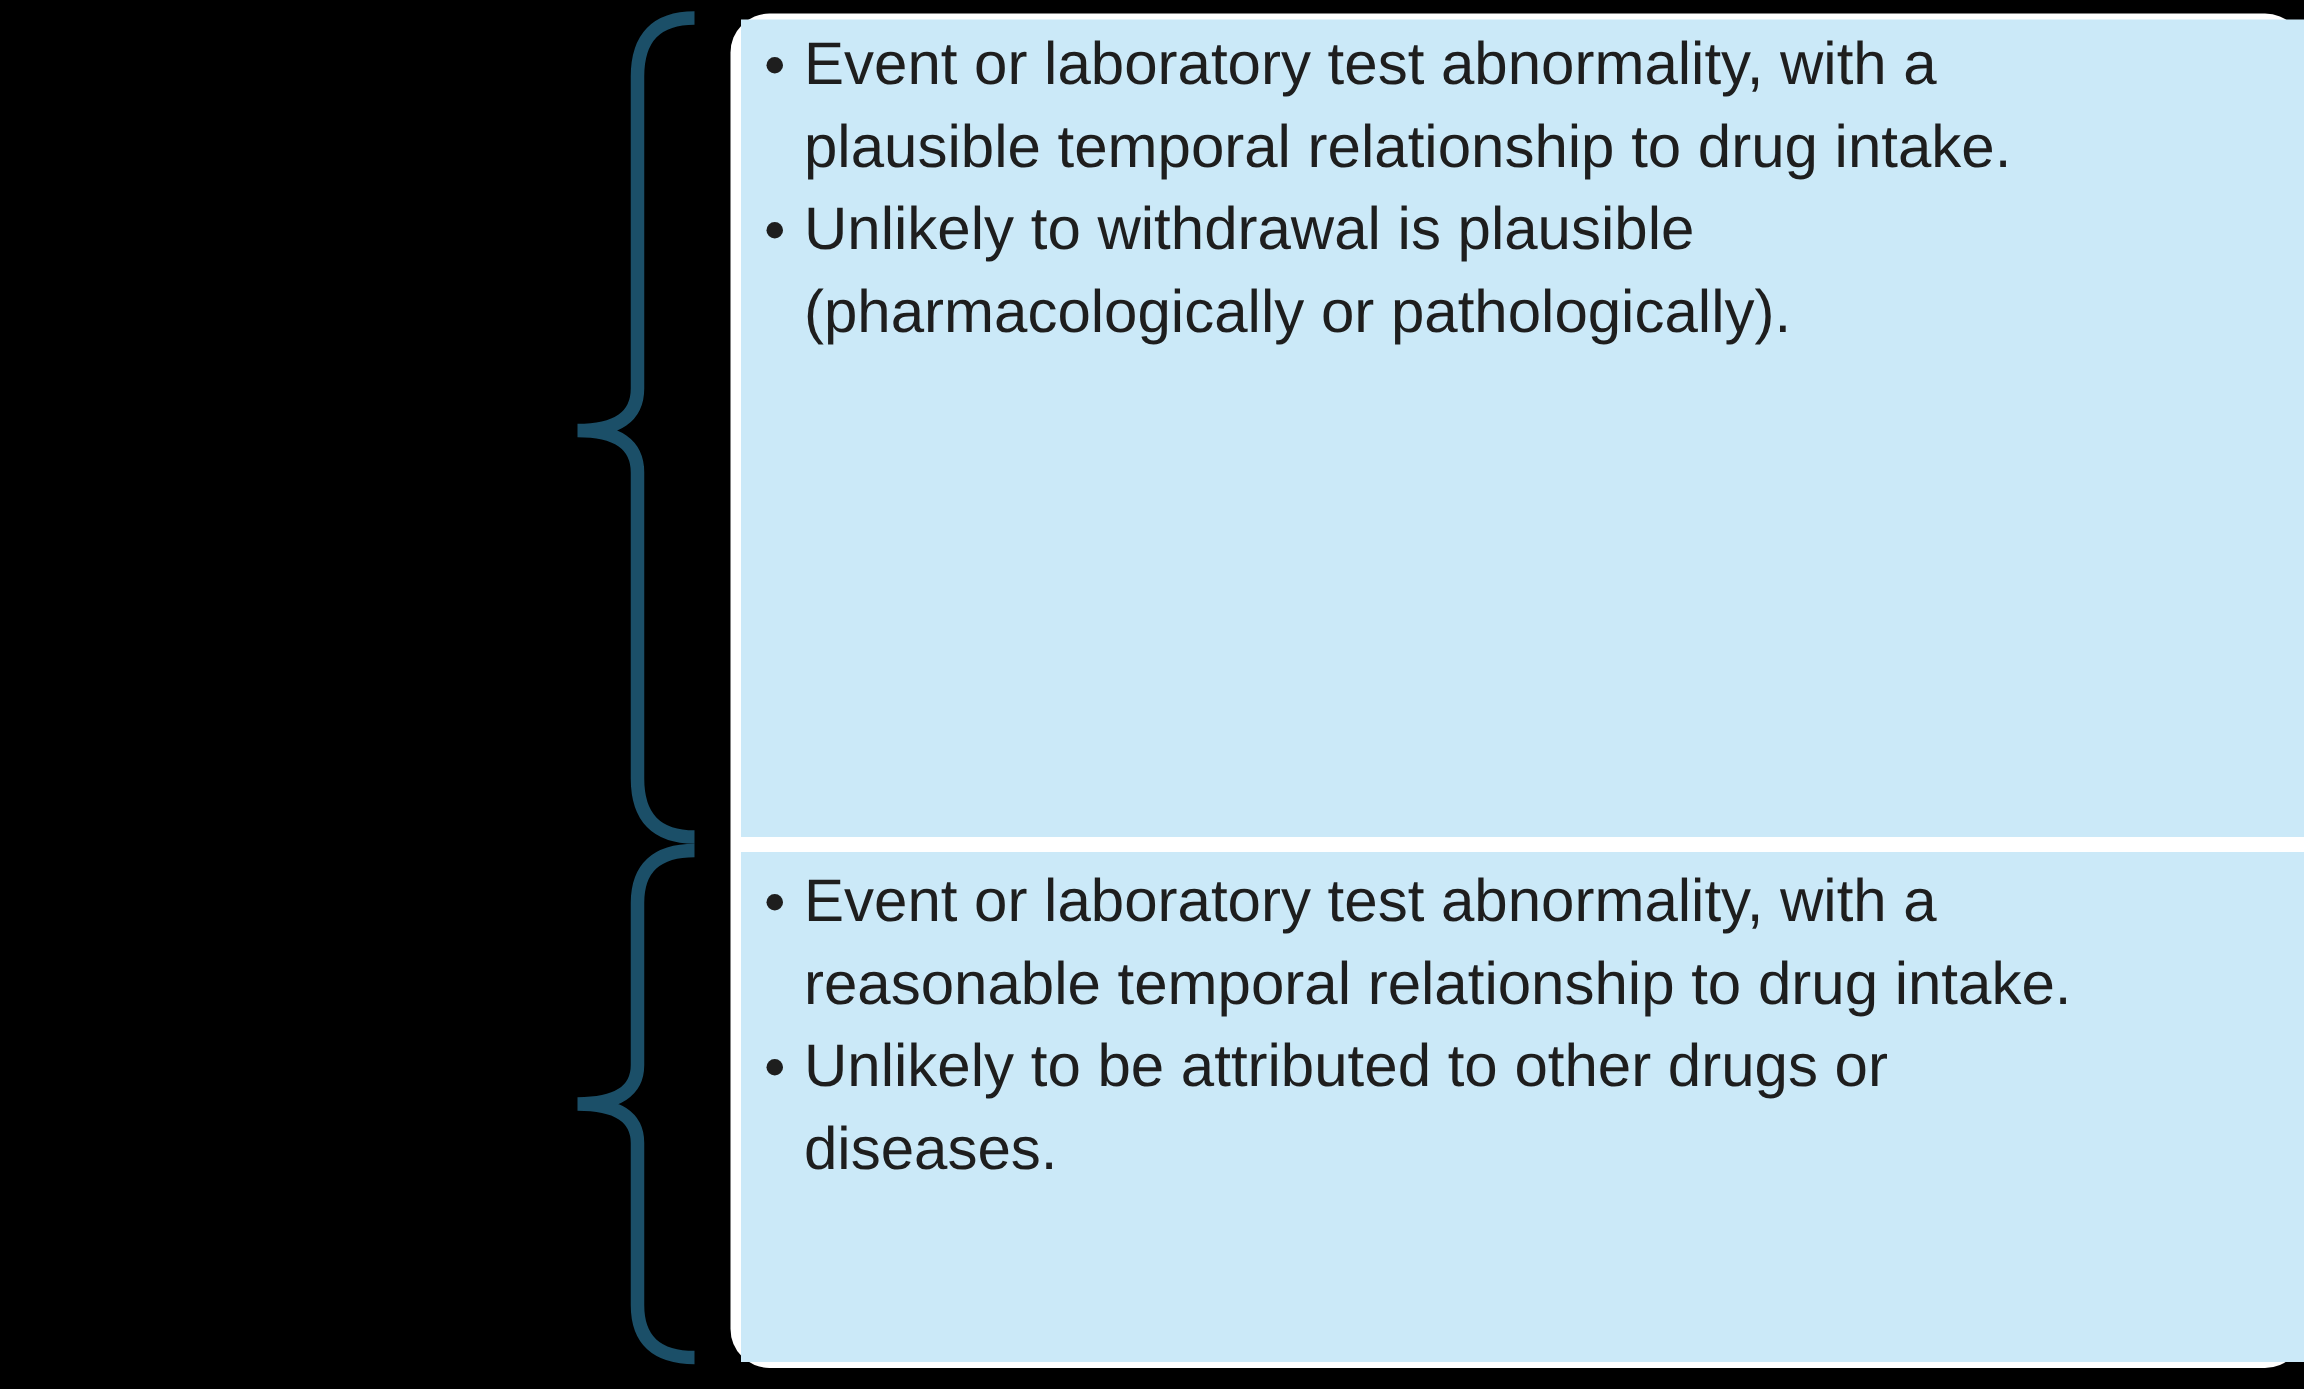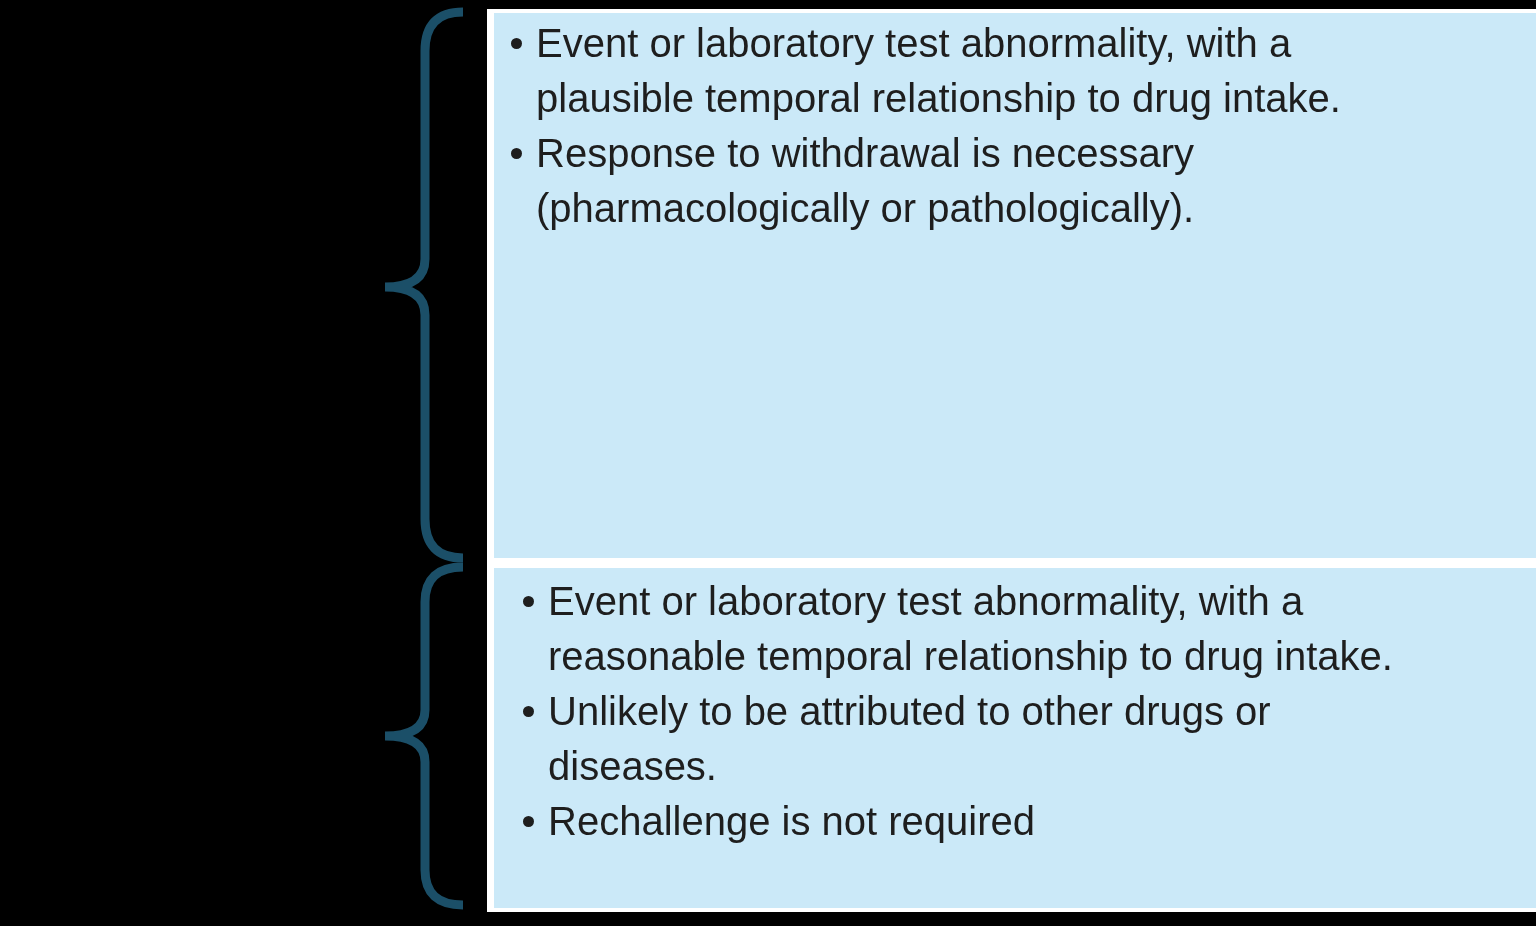--- a/index.html
+++ b/index.html
@@ -17,40 +17,41 @@
     height: 926px;
     background: var(--canvas-bg, #000);
   }
   .panel {
     position: absolute;
     left: 487px;
     top: 9px;
     width: 1049px;
     height: 903px;
     background: var(--panel-bg, #fff);
+    border-radius: 26px;
   }
   .criteria-box {
     position: absolute;
     left: 7px;
     right: 0;
     background: var(--box-bg, #cbe9f8);
     color: var(--text-color, #1e1e1e);
     font-size: 40px;
     line-height: 55px;
     box-sizing: border-box;
   }
   .criteria-box.top {
     top: 4px;
     height: 545px;
     padding: 3px 0 0 0;
   }
   .criteria-box.bottom {
     top: 559px;
     height: 340px;
-    padding: 6px 0 0 12px;
+    padding: 6px 0 0 0;
   }
   ul.bullet-list {
     margin: 0;
     padding: 0 100px 0 42px;
     list-style: none;
   }
   ul.bullet-list li {
     position: relative;
   }
   ul.bullet-list li::before {
@@ -74,29 +75,28 @@
 </head>
 <body>
 
 <div class="canvas">
 
   <div class="panel">
 
     <div class="criteria-box top">
       <ul class="bullet-list">
         <li>Event or laboratory test abnormality, with a plausible temporal relationship to drug intake.</li>
-        <li>Response to withdrawal is necessary (pharmacologically or pathologically).</li>
+        <li>Unlikely to withdrawal is plausible (pharmacologically or pathologically).</li>
       </ul>
     </div>
 
     <div class="criteria-box bottom">
       <ul class="bullet-list">
         <li>Event or laboratory test abnormality, with a reasonable temporal relationship to drug intake.</li>
         <li>Unlikely to be attributed to other drugs or diseases.</li>
-        <li>Rechallenge is not required</li>
       </ul>
     </div>
 
   </div>
 
   <div class="brace top-brace">
     <svg width="90" height="556" viewBox="0 0 90 556" fill="none">
       <path d="M 86 5 Q 48 5 48 44 L 48 252 Q 48 280 8 280 Q 48 280 48 308 L 48 512 Q 48 551 86 551" stroke="#1b4f68" stroke-width="9" fill="none"></path>
     </svg>
   </div>

